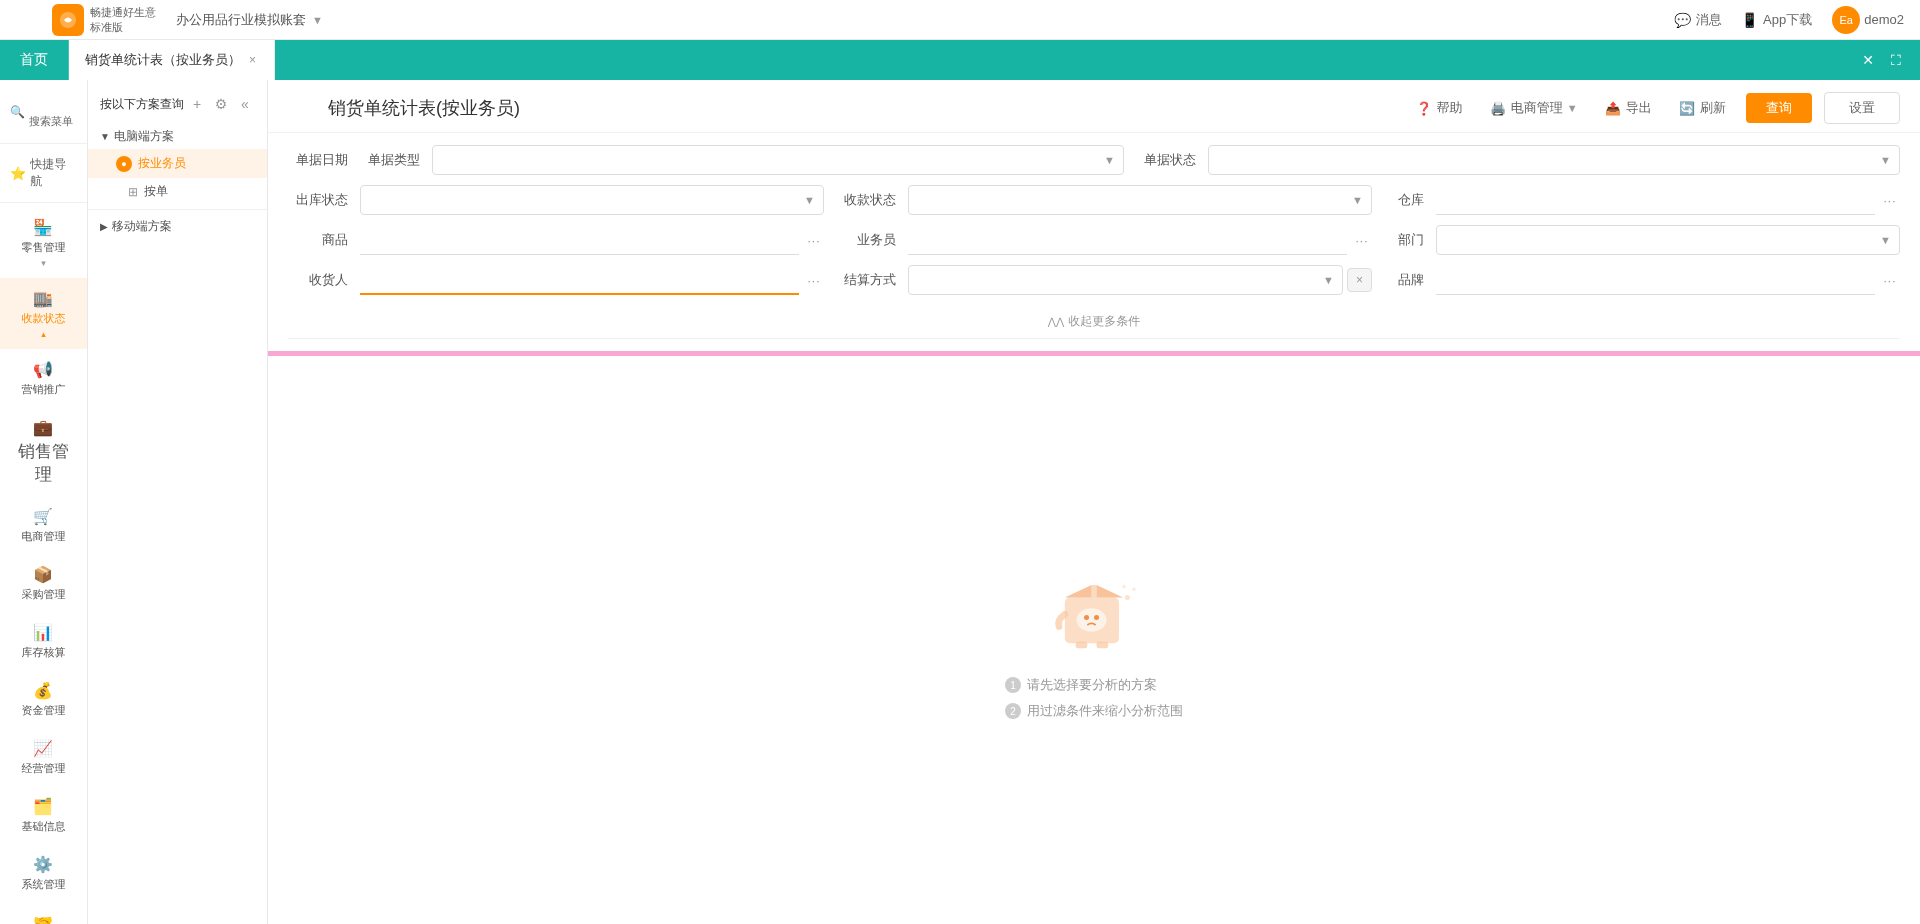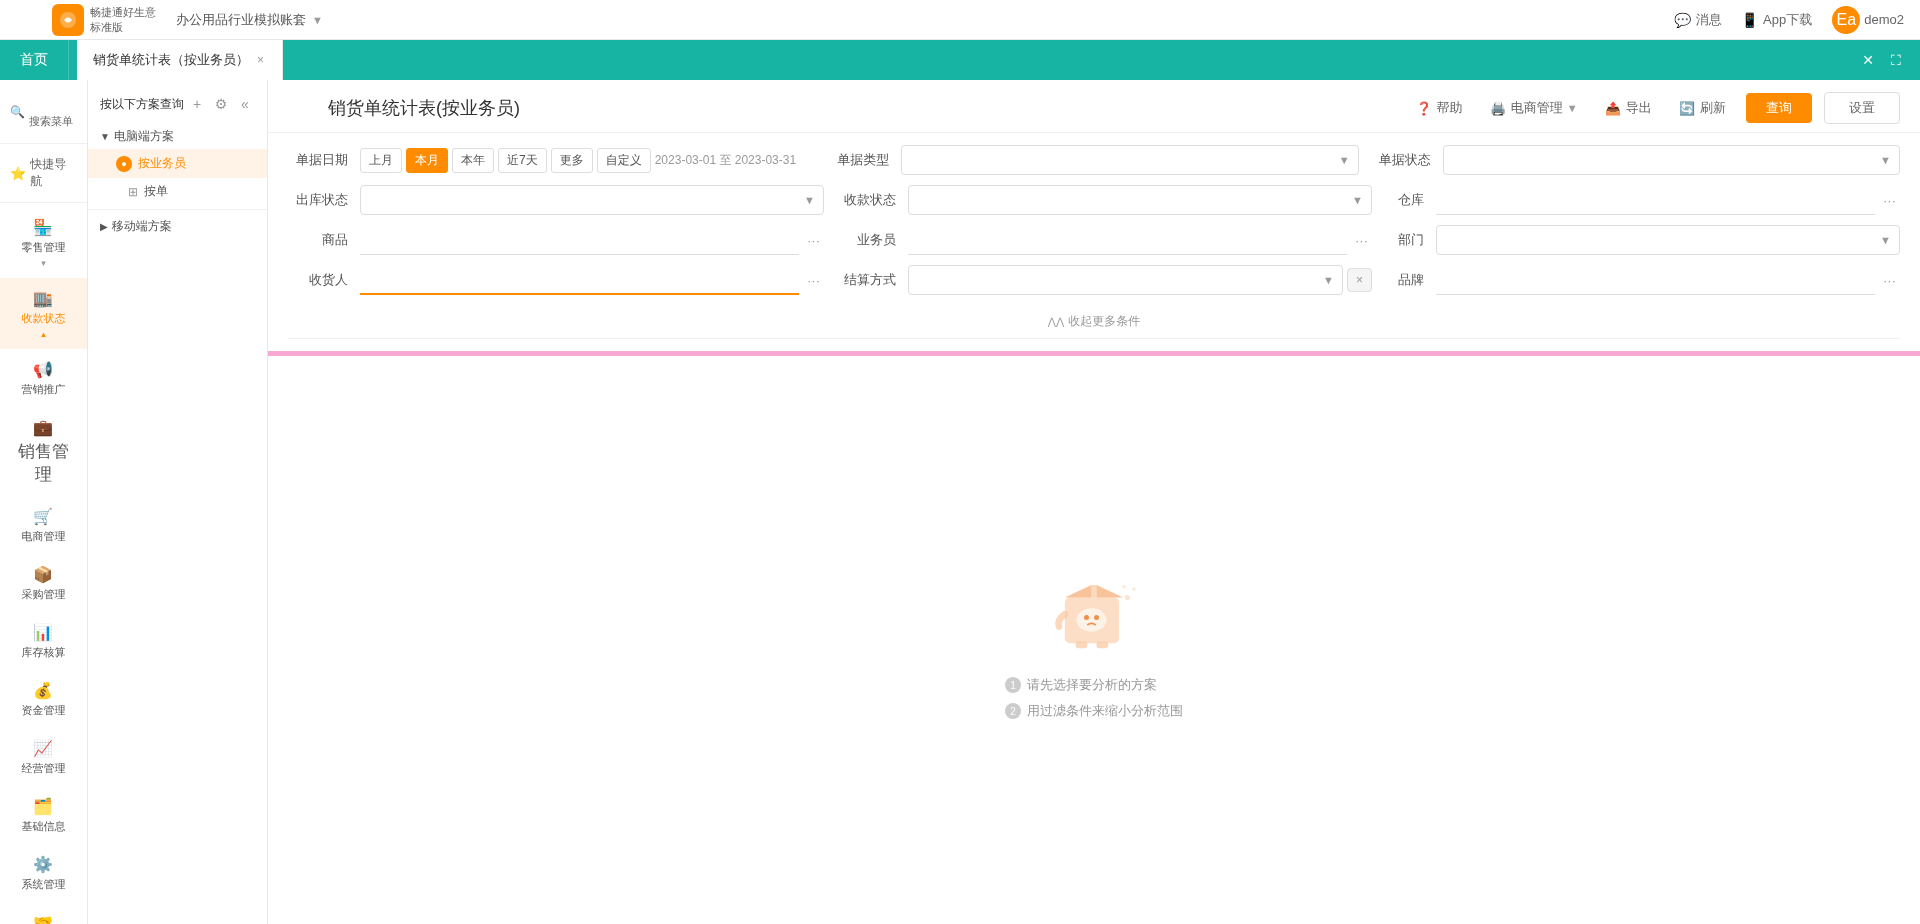--- a/index.html
+++ b/index.html
@@ -59,32 +59,31 @@
     }
     .user-avatar {
       width: 28px;
       height: 28px;
       border-radius: 50%;
       background: #ff8c00;
       display: flex;
       align-items: center;
       justify-content: center;
       color: white;
-      font-size: 16px;
+      font-size: 11px;
     }
 
     
     .tab-bar {
       height: 40px;
       background: #17b3a3;
       display: flex;
       align-items: center;
       padding: 0 0 0 0;
       flex-shrink: 0;
-      gap: 8px;
     }
     .tab-home {
       height: 40px;
       padding: 0 20px;
       display: flex;
       align-items: center;
       color: white;
       cursor: pointer;
       font-size: 14px;
       border-right: 1px solid rgba(255,255,255,0.2);
@@ -692,33 +691,20 @@
             <div class="page-action-btn secondary">
               <span>设置</span>
             </div>
           </div>
         </div>
 
         <div class="filter-area">
 
           <div class="filter-row">
             <span class="filter-label">单据日期</span>
-            <div class="filter-control">
-              <div class="date-control">
-                <button class="date-btn">上月</button>
-                <button class="date-btn active">本月</button>
-                <button class="date-btn">本年</button>
-                <button class="date-btn">近7天</button>
-                <button class="date-btn">更多</button>
-                <button class="date-btn">自定义</button>
-              </div>
-              <div class="date-range">
-                <span>2023-03-01 至 2023-03-31</span>
-              </div>
-            </div>
             <span class="filter-label" style="width:60px;">单据类型</span>
             <div style="flex:1;display:flex;align-items:center;">
               <div class="select-bordered">
                 <span></span>
                 <span class="select-arrow">▼</span>
               </div>
             </div>
             <span class="filter-label" style="width:60px;">单据状态</span>
             <div style="flex:1;display:flex;align-items:center;">
               <div class="select-bordered">

